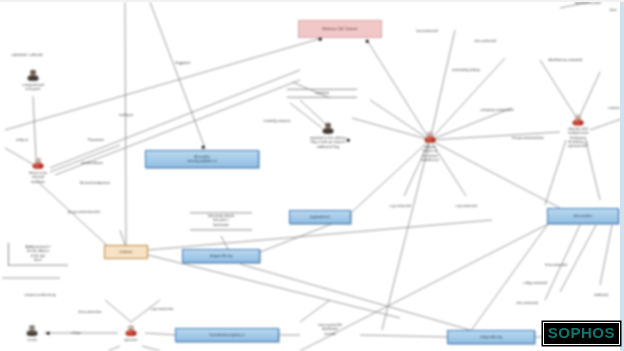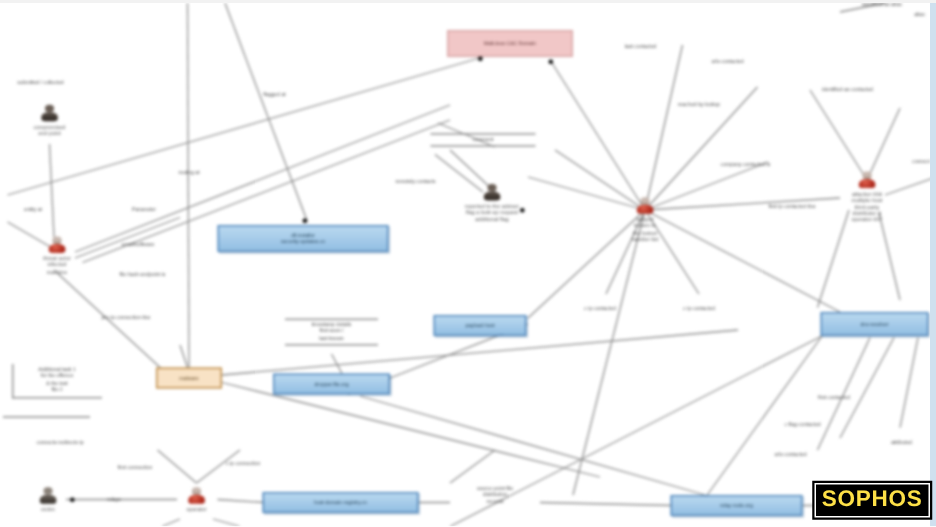--- a/index.html
+++ b/index.html
@@ -36,21 +36,21 @@
   .av.red .head{background:#c9b7ad;box-shadow:inset 0 -1px 0 #9d887c;}
   .av.red .body{background:radial-gradient(circle at 40% 30%,#e8604a,#b32214 72%);}
   .av.dark .head{background:#6a5d53;}
   .av.dark .body{background:linear-gradient(#5d5248,#2e2722);}
   .av.gray .head{background:#8c8379;}
   .av.gray .body{background:linear-gradient(#6e665d,#312c27);}
   .dot{position:absolute;width:2.6px;height:2.6px;border-radius:50%;background:#111;
        transform:translate(-50%,-50%);}
   #logo{position:absolute;right:4px;bottom:6px;background:#000;border:1.5px solid #fff;
         padding:1px 4px 2px;box-shadow:0 0 0 1.5px #000;}
-  #logo span{color:#fde047;font-weight:bold;font-size:15px;letter-spacing:.5px;
+  #logo span{color:#0f766e;font-weight:bold;font-size:15px;letter-spacing:.5px;
              font-family:"Liberation Sans",sans-serif;}
   #rightstrip{position:absolute;right:0;top:0;width:4px;height:351px;background:#cfe0ef;}
   #topstrip{position:absolute;left:0;top:0;width:624px;height:2px;background:#f2f2f2;}
 </style>
 </head>
 <body>
 
 <div id="stage">
 
   <div id="canvas">

